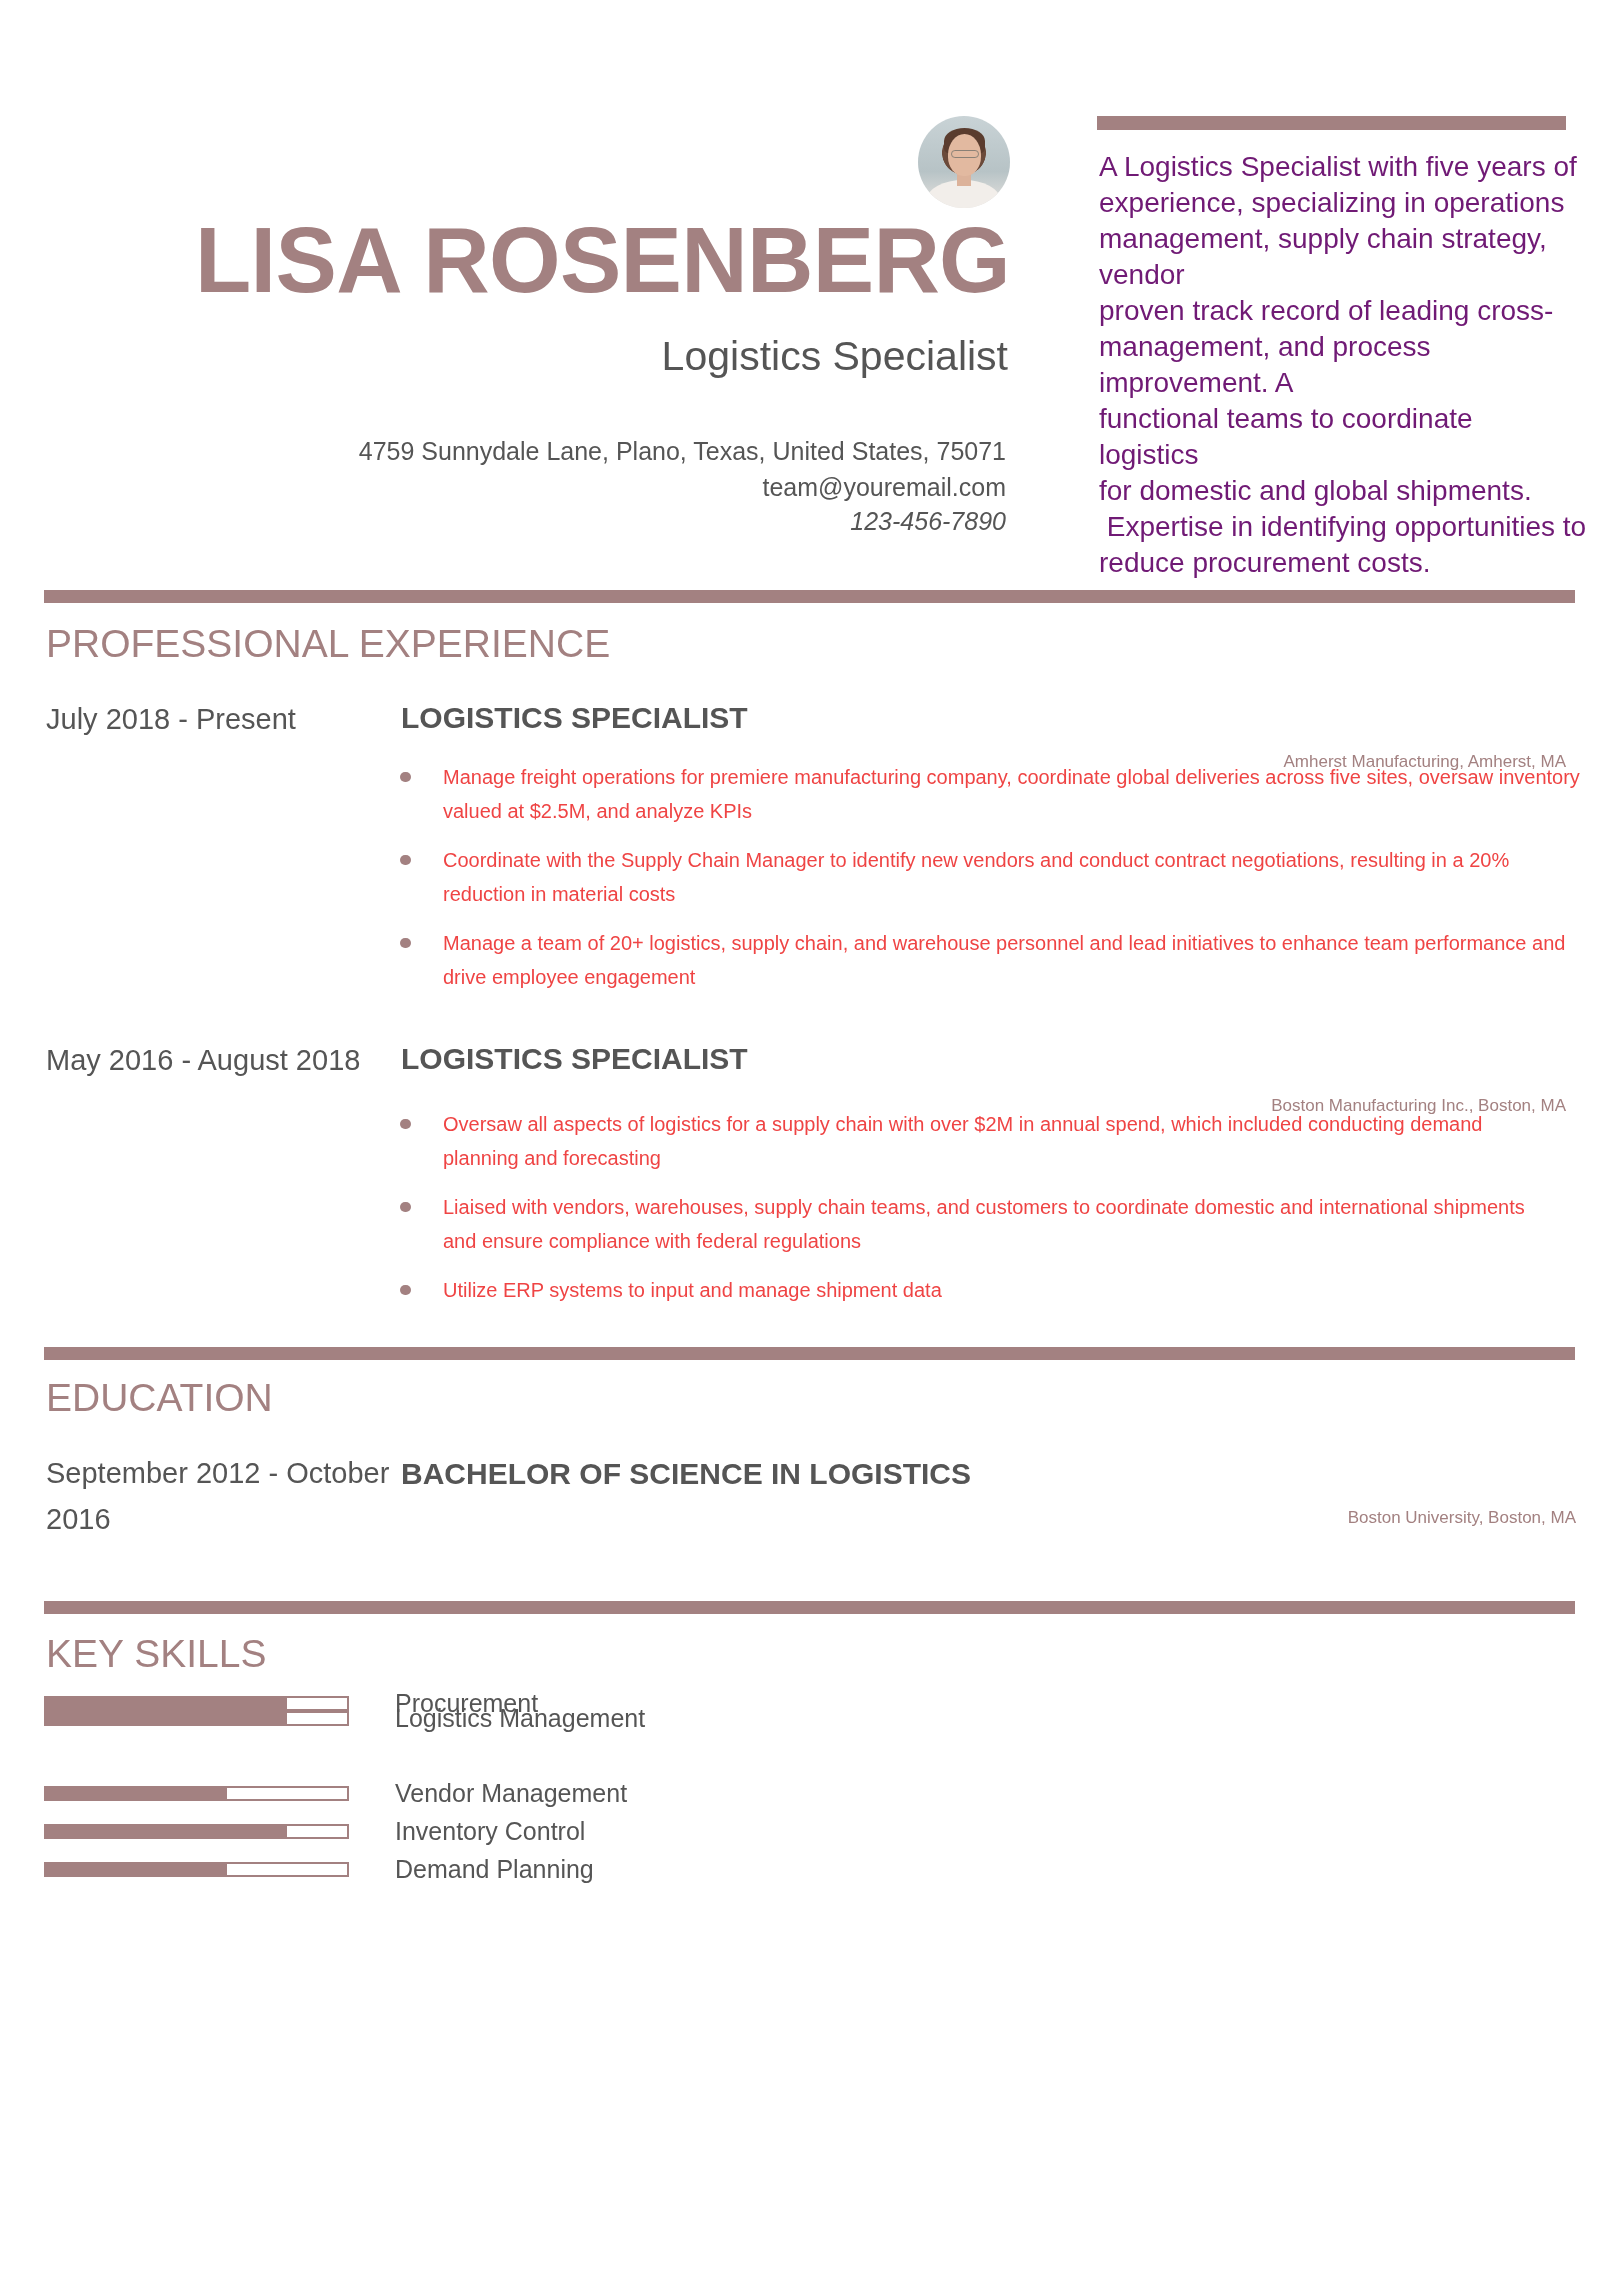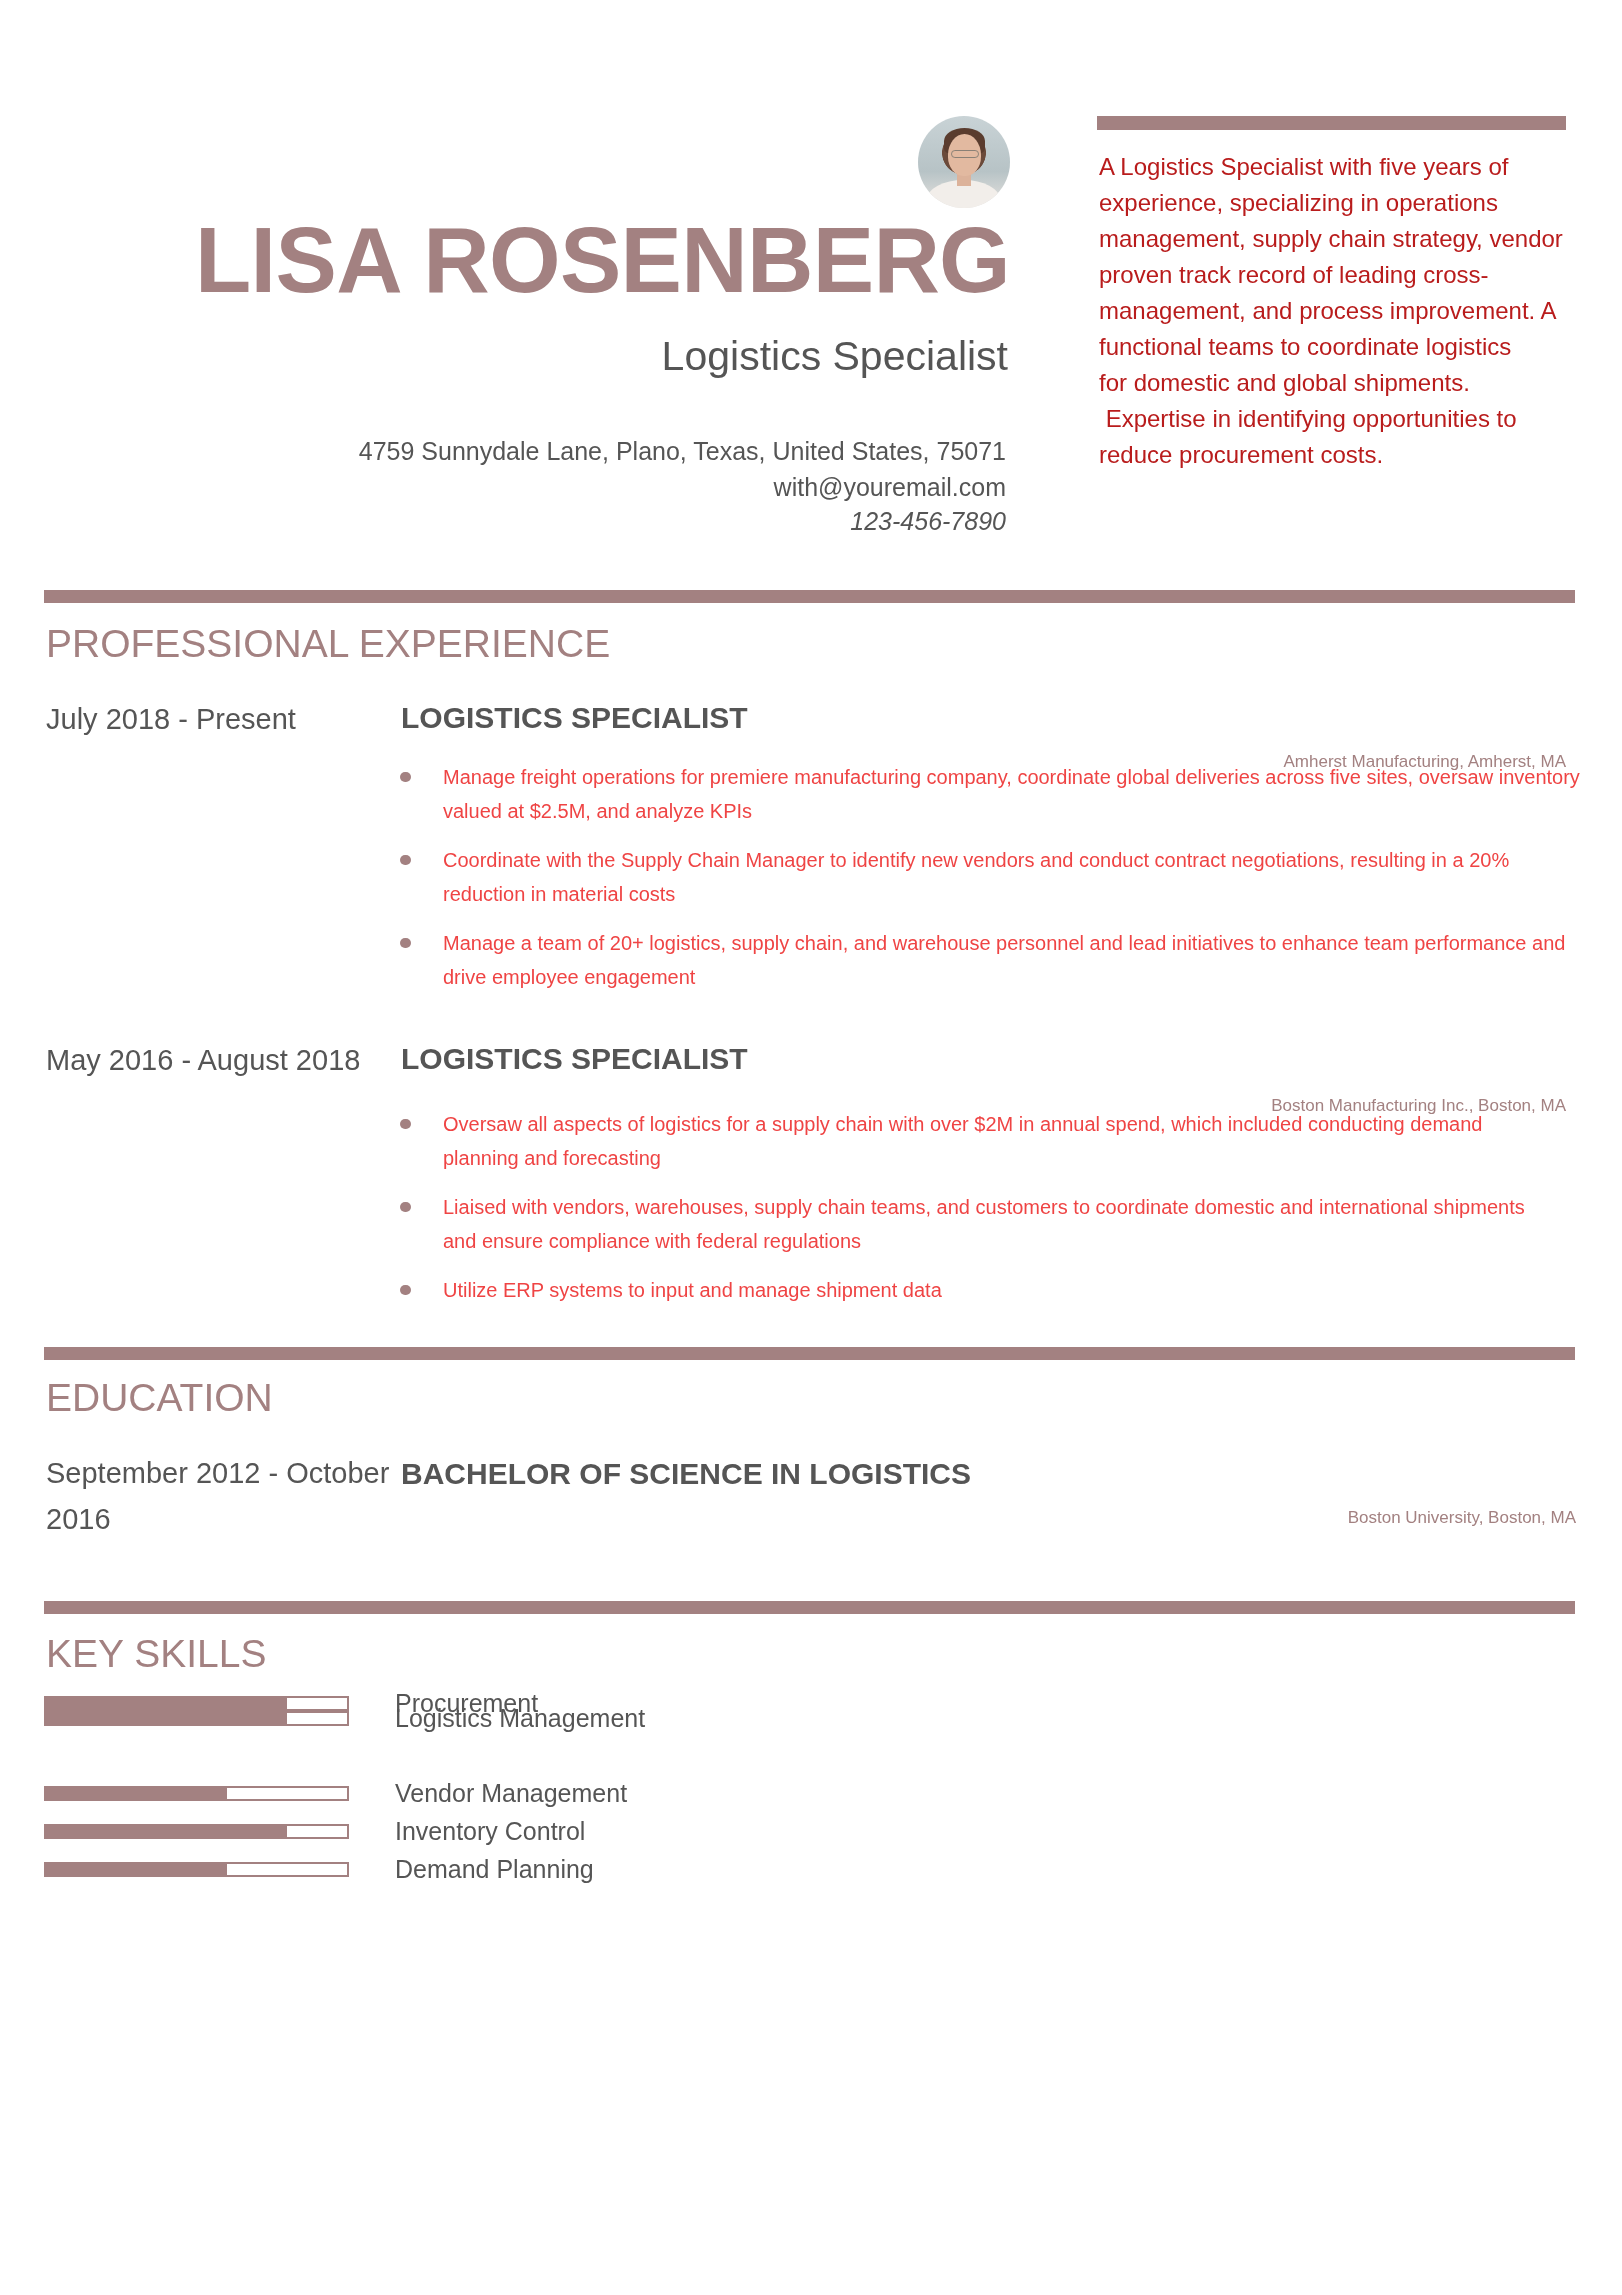--- a/index.html
+++ b/index.html
@@ -20,21 +20,21 @@
   .photo .neck { position: absolute; left: 39px; top: 56px; width: 14.4px; height: 14.4px; background: #dcb29a; }
 
   .name { right: 612px; top: 208px; font-size: 92px; font-weight: bold; line-height: 105px; white-space: nowrap; letter-spacing: -0.7px; }
   .subtitle { right: 614px; top: 330px; font-size: 41px; line-height: 52px; white-space: nowrap; color: #555; }
   .contact { right: 616px; text-align: right; font-size: 25px; line-height: 35px; white-space: nowrap; color: #555; }
   .contact.l1 { top: 434px; }
   .contact.l2 { top: 470px; }
   .contact.l3 { top: 504px; font-style: italic; }
 
   .summary-bar { left: 1097px; top: 116px; width: 469px; height: 13.7px; }
-  .summary { left: 1099px; top: 149px; width: 478px; font-size: 24px; line-height: 36px; color: #b91c1c; }
+  .summary { left: 1099px; top: 149px; width: 478px; font-size: 28px; line-height: 36px; color: #701a75; }
 
   
   .divider { left: 44px; width: 1531px; height: 13px; }
   .section-title { left: 46px; font-size: 39px; line-height: 46px; white-space: nowrap; }
   .date { left: 46px; font-size: 29px; line-height: 44px; color: #555; }
   .job-title { left: 401px; font-size: 30px; font-weight: bold; line-height: 39px; color: #555; white-space: nowrap; }
   .company { right: 56px; font-size: 17px; line-height: 35px; white-space: nowrap; margin-top: 48px; }
   .bullets { left: 393px; width: 1191px; list-style: none; }
   .bullets li { position: relative; padding-left: 50px; font-size: 20px; line-height: 34px; color: #ef4444; margin-bottom: 15px; }
   .bullets li .dot { position: absolute; left: 7.2px; top: 11.8px; width: 10.5px; height: 10.5px; border-radius: 50%; background: #a38181; }
@@ -52,21 +52,21 @@
   <div class="shirt"></div>
   <div class="neck"></div>
   <div class="hair"></div>
   <div class="face"></div>
   <div class="glasses"></div>
 </div>
 
 <div class="abs name accent">LISA ROSENBERG</div>
 <div class="abs subtitle">Logistics Specialist</div>
 <div class="abs contact l1">4759 Sunnydale Lane, Plano, Texas, United States, 75071</div>
-<div class="abs contact l2">with@youremail.com</div>
+<div class="abs contact l2">team@youremail.com</div>
 <div class="abs contact l3">123-456-7890</div>
 
 <div class="bar summary-bar"></div>
 <div class="abs summary">
   <div>A Logistics Specialist with five years of</div>
   <div>experience, specializing in  operations</div>
   <div>management, supply chain strategy, vendor</div>
   <div>proven track record of leading cross-</div>
   <div>management, and  process improvement. A</div>
   <div>functional  teams to coordinate logistics</div>

